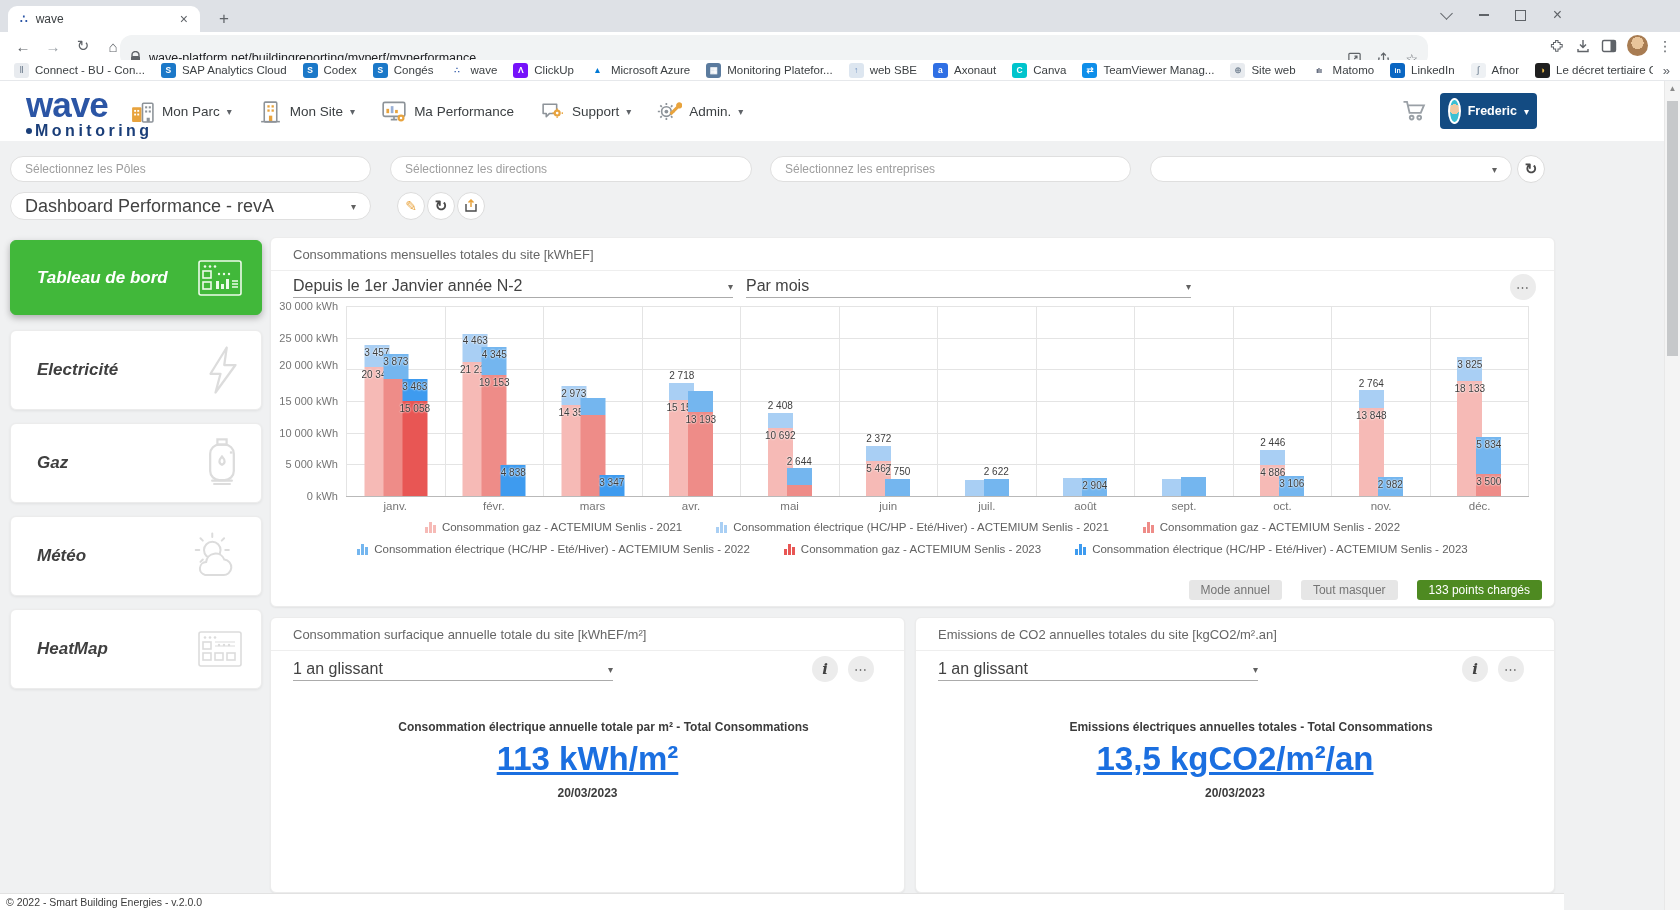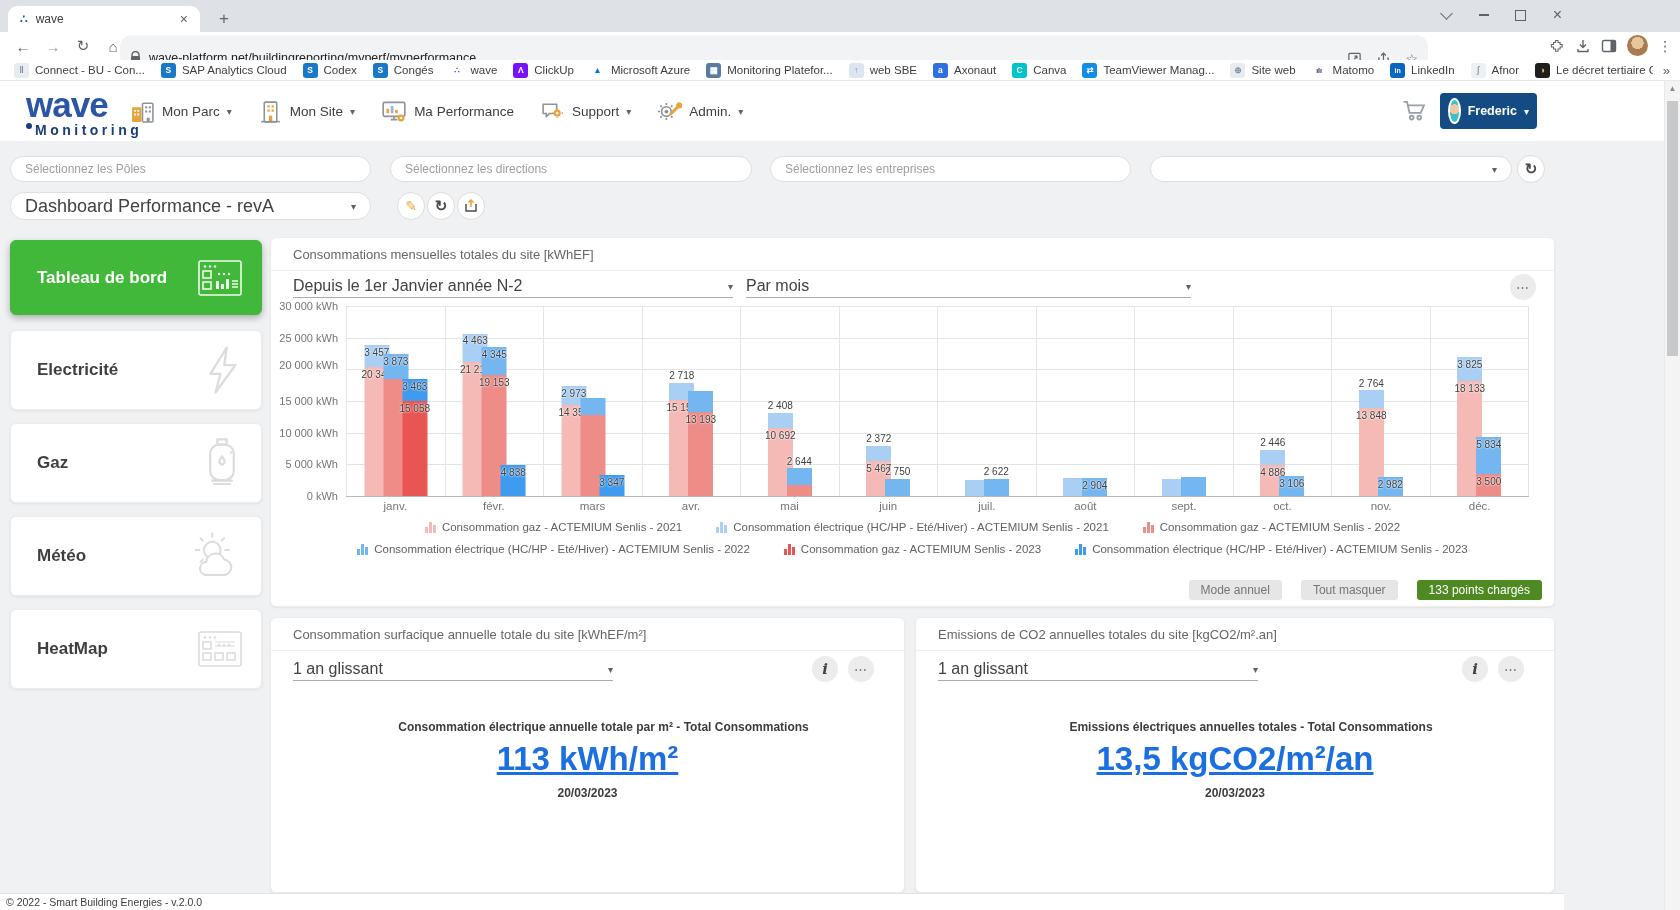--- a/index.html
+++ b/index.html
@@ -27,40 +27,40 @@
   .bookbar{position:absolute;left:0;top:60px;width:1680px;height:21px;background:#FFF;border-bottom:1px solid #E6E8EB;display:flex;align-items:center;padding-left:8px;box-sizing:border-box;}
   .bmlist{display:flex;align-items:center;gap:4px;flex:1;overflow:hidden;}
   .bm{display:flex;align-items:center;gap:6px;padding:2px 6px;border-radius:6px;}
   .bm .fv{width:15px;height:15px;border-radius:3px;display:flex;align-items:center;justify-content:center;font-size:8.5px;font-weight:700;flex:0 0 15px;}
   .bm .lb{font-size:11.5px;color:#3C4043;white-space:nowrap;}
   .bmover{font-size:13px;color:#5F6368;padding:0 10px;}
   
   .apphead{position:absolute;left:0;top:81px;width:1680px;height:60px;background:#FFF;}
   .brand{position:absolute;left:26px;top:6px;line-height:1;}
   .brand .w{font-size:35px;font-weight:800;color:#2B55A5;letter-spacing:-1px;}
-  .brand .m{font-size:14px;font-weight:700;color:#1A3E79;letter-spacing:3.5px;margin-top:1px;display:flex;align-items:flex-start;gap:3px;}
+  .brand .m{font-size:16px;font-weight:700;color:#1A3E79;letter-spacing:3.5px;margin-top:1px;display:flex;align-items:center;gap:3px;}
   .brand .dot{width:6px;height:6px;border-radius:50%;background:#1A3E79;display:inline-block;}
   .mainnav{position:absolute;left:130px;top:0;height:60px;display:flex;align-items:center;gap:26px;}
   .navitem{display:flex;align-items:center;gap:7px;}
   .navitem .lbl{font-size:13.5px;color:#3C4043;}
   .caret{font-size:10px;color:#5F6368;}
   .cartbtn{position:absolute;right:252px;top:15px;}
   .userchip{position:absolute;right:143px;top:12px;width:97px;height:36px;background:#134B82;border-radius:4px;display:flex;align-items:center;padding:0 8px;box-sizing:border-box;gap:7px;}
   .userchip .av{width:26px;height:26px;border-radius:50%;border:2px solid #FFF;box-sizing:border-box;background:radial-gradient(circle at 50% 42%,#F0C9A2 0 37%,#3ABFD3 38% 100%);}
   .userchip .nm{color:#FFF;font-size:12.5px;font-weight:600;flex:1;}
   .userchip .caret{color:#FFF;}
   
   .pill{position:absolute;background:#FFF;border:1px solid #DFDFDF;border-radius:14px;display:flex;align-items:center;box-sizing:border-box;padding:0 14px;}
   .ph{font-size:12px;color:#9E9E9E;}
   .selval{font-size:18px;color:#424242;}
   .pillcaret{margin-left:auto;font-size:10px;color:#616161;}
   .circlebtn{position:absolute;width:28px;height:28px;border-radius:50%;background:#FFF;border:1px solid #DCDCDC;box-sizing:border-box;display:flex;align-items:center;justify-content:center;}
   
   .sbcard{position:absolute;left:10px;width:252px;background:#FFF;border:1px solid #ECECEC;border-radius:6px;box-shadow:0 1px 3px rgba(0,0,0,.07);display:flex;align-items:center;box-sizing:border-box;padding:0 18px 0 26px;}
-  .sbcard .t{font-size:17px;font-weight:700;color:#3F3F3F;flex:1;}
+  .sbcard .t{font-size:17px;font-weight:700;color:#3F3F3F;flex:1;font-style:italic;}
   .sbcard .ic{color:#DCDCDC;}
   .sbcard.active{background:#41B83A;border-color:#41B83A;box-shadow:0 3px 7px rgba(0,0,0,.28);}
   .sbcard.active .t{color:#FFF;}
   .sbcard.active .ic{color:#EDFBEA;}
   
   .card{position:absolute;background:#FFF;border:1px solid #ECECEC;border-radius:6px;box-shadow:0 1px 2px rgba(0,0,0,.06);box-sizing:border-box;}
   .cardtitle{position:absolute;left:22px;top:9px;font-size:13px;color:#666;font-weight:500;}
   .carddiv{position:absolute;left:0;top:32px;width:100%;height:1px;background:#EEE;}
   .uselect{position:absolute;height:22px;border-bottom:1px solid #ABABAB;display:flex;align-items:center;}
   .uselect .selval{font-size:16px;}

